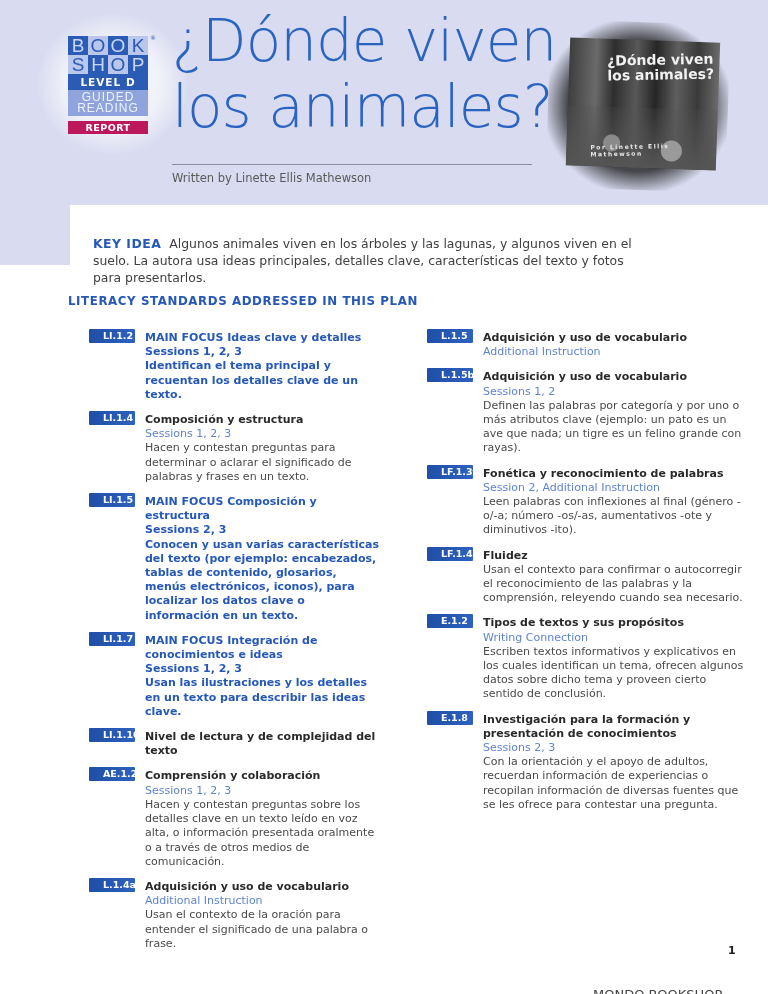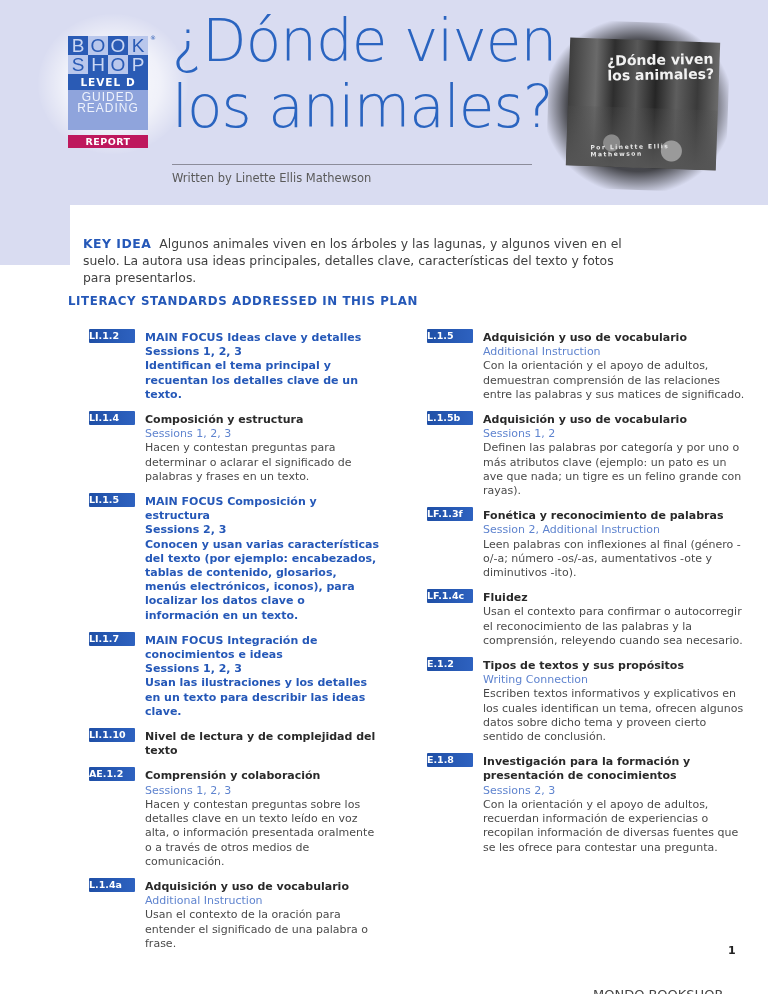--- a/index.html
+++ b/index.html
@@ -15,21 +15,21 @@
   .logo { position: absolute; left: 68px; top: 36px; width: 80px; }
   .logo-row { display: flex; height: 19px; }
   .logo-cell { width: 20px; height: 19px; display: flex; align-items: center; justify-content: center;
     font-family: "Liberation Sans", sans-serif; font-size: 19px; line-height: 19px; letter-spacing: 0; }
   .lc-dark { background: #2a5bb5; color: #c9d6f3; }
   .lc-light { background: #b9c7ec; color: #2a5bb5; }
   .logo-reg { position: absolute; left: 82px; top: -2px; font-size: 6px; color: #2a5bb5; }
   .logo-level { background: #2a5bb5; color: #fff; font-family: "DejaVu Sans", sans-serif; font-weight: bold;
     font-size: 10.5px; text-align: center; height: 16px; line-height: 16px; letter-spacing: 1px; }
   .logo-guided { background: #8fa4dc; color: #eef2fc; font-family: "Liberation Sans", sans-serif; font-size: 12px;
-    text-align: center; line-height: 11px; padding: 2px 0 16px; letter-spacing: 1px; }
+    text-align: center; line-height: 11px; padding: 2px 0 2px; letter-spacing: 1px; }
   .logo-report { margin-top: 5px; background: #be185d; color: #fff; font-family: "DejaVu Sans", sans-serif; font-weight: bold;
     font-size: 9.5px; text-align: center; height: 13px; line-height: 13px; letter-spacing: 0.5px; }
 
   .title { position: absolute; left: 172px; top: 8px; font-family: "DejaVu Sans", sans-serif; font-weight: 200;
     font-size: 58px; line-height: 66px; color: #2a64c0; letter-spacing: -1px; }
   .title span { display: block; }
   .title-rule { position: absolute; left: 172px; top: 164px; width: 360px; height: 1px; background: #8c8c9a; }
   .author { position: absolute; left: 172px; top: 171px; font-size: 11.5px; color: #5a5a5a; }
 
   .cover-shadow { position: absolute; left: 548px; top: 22px; width: 180px; height: 168px;
@@ -37,33 +37,33 @@
   .cover { position: absolute; left: 568px; top: 40px; width: 150px; height: 128px; transform: rotate(2deg);
     background: linear-gradient(90deg, #3e3e3e 0%, #6a6a6a 18%, #2e2e2e 30%, #585858 45%, #262626 58%, #5e5e5e 72%, #3a3a3a 86%, #6b6b6b 100%);
     overflow: hidden; }
   .cover::before { content: ""; position: absolute; left: 0; right: 0; bottom: 0; height: 60px;
     background: radial-gradient(circle at 30% 60%, #8a8a8a 0 8px, transparent 9px), radial-gradient(circle at 70% 70%, #9a9a9a 0 10px, transparent 11px),
       linear-gradient(0deg, #555 0%, rgba(80,80,80,0.2) 100%); }
   .cover-title { position: absolute; left: 38px; top: 12px; color: #f1f1f1; font-family: "DejaVu Sans", sans-serif;
     font-weight: bold; font-size: 14px; line-height: 15px; transform: rotate(-3deg); }
   .cover-author { position: absolute; left: 24px; bottom: 12px; color: #e8e8e8; font-size: 6px; font-weight: bold; letter-spacing: 1.5px; transform: rotate(-3deg); }
 
-  .key-idea { position: absolute; left: 83px; top: 235px; width: 560px; font-size: 12.4px; line-height: 17px; color: #404040; }
+  .key-idea { position: absolute; left: 93px; top: 235px; width: 560px; font-size: 12.4px; line-height: 17px; color: #404040; }
   .key-label { color: #2558b8; font-weight: bold; letter-spacing: 0.5px; margin-right: 4px; }
 
   .section-title { position: absolute; left: 68px; top: 294px; font-size: 11.8px; font-weight: bold; color: #2558b8; letter-spacing: 0.6px; }
 
   .col { position: absolute; top: 320px; }
   .col-left { left: 89px; width: 292px; }
   .col-right { left: 427px; width: 320px; }
 
   .std { position: relative; padding-left: 56px; margin-top: 11px; font-size: 11px; line-height: 14.2px; }
   .std:first-child { margin-top: 11px; }
   .badge { position: absolute; left: 0; top: -2px; width: 46px; height: 14px; background: linear-gradient(90deg, #1f4fa6 0%, #2e62c0 100%);
-    color: #fff; font-size: 9.5px; font-weight: bold; line-height: 14px; padding-left: 0; border-radius: 1px; }
+    color: #fff; font-size: 9.5px; font-weight: bold; line-height: 14px; padding-left: 14px; border-radius: 1px; }
   .std-head { font-weight: bold; color: #2a2a2a; }
   .std-sessions { color: #5f84cf; }
   .std-desc { color: #4a4a4a; }
   .std.focus .std-head, .std.focus .std-sessions, .std.focus .std-desc { color: #2558b8; font-weight: bold; }
   .std.focus .std-sessions { font-weight: bold; }
 
   .footer { position: absolute; left: 593px; top: 944px; font-size: 13px; line-height: 13px; color: #444; margin-top: 44px; }
   .page-num { position: absolute; left: 728px; top: 944px; font-size: 11px; font-weight: bold; color: #222; }
 </style>
 </head>
@@ -159,21 +159,20 @@
       <div class="std-head">Adquisición y uso de vocabulario</div>
       <div class="std-sessions">Additional Instruction</div>
       <div class="std-desc">Usan el contexto de la oración para entender el significado de una palabra o frase.</div>
     </div>
   </div>
 <div class="col col-right" id="col-right">
     <div class="std">
       <div class="badge">L.1.5</div>
       <div class="std-head">Adquisición y uso de vocabulario</div>
       <div class="std-sessions">Additional Instruction</div>
-      <div class="std-desc">Con la orientación y el apoyo de adultos, demuestran comprensión de las relaciones entre las palabras y sus matices de significado.</div>
     </div>
     <div class="std">
       <div class="badge">L.1.5b</div>
       <div class="std-head">Adquisición y uso de vocabulario</div>
       <div class="std-sessions">Sessions 1, 2</div>
       <div class="std-desc">Definen las palabras por categoría y por uno o más atributos clave (ejemplo: un pato es un ave que nada; un tigre es un felino grande con rayas).</div>
     </div>
     <div class="std">
       <div class="badge">LF.1.3f</div>
       <div class="std-head">Fonética y reconocimiento de palabras</div>

